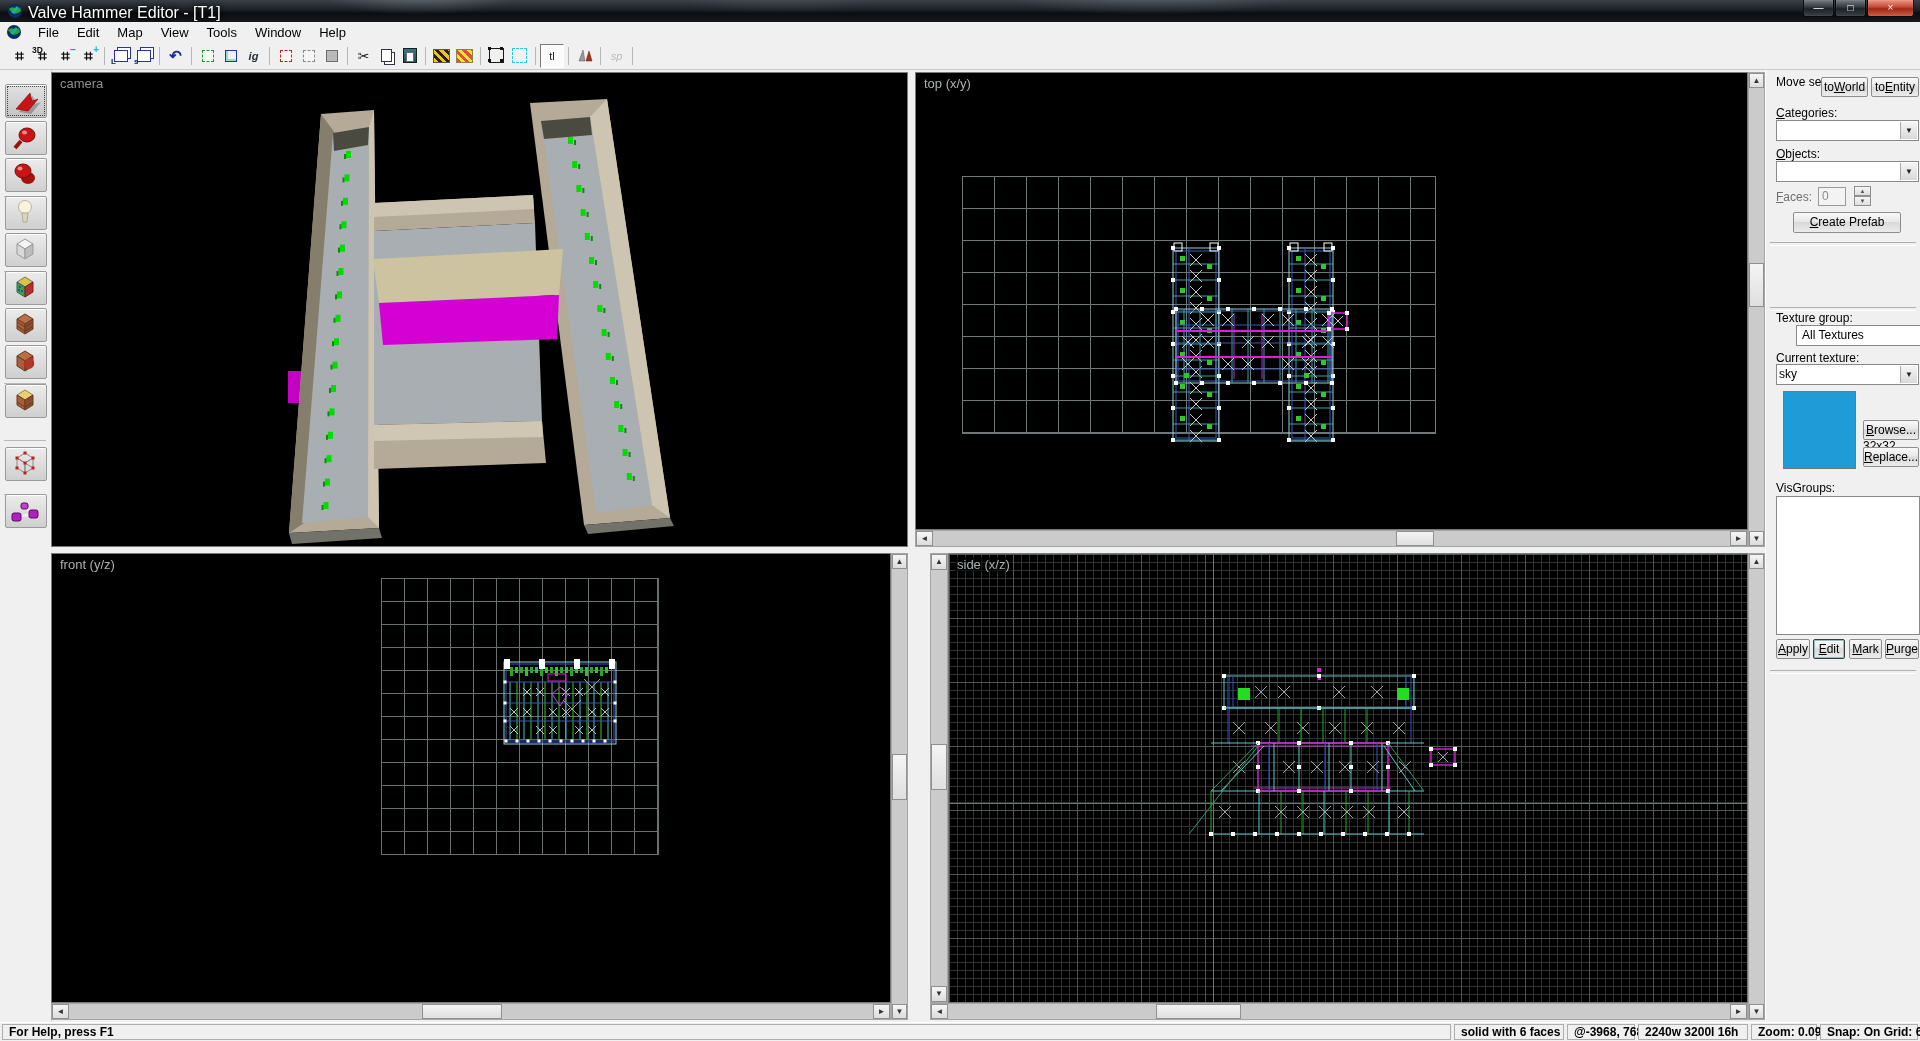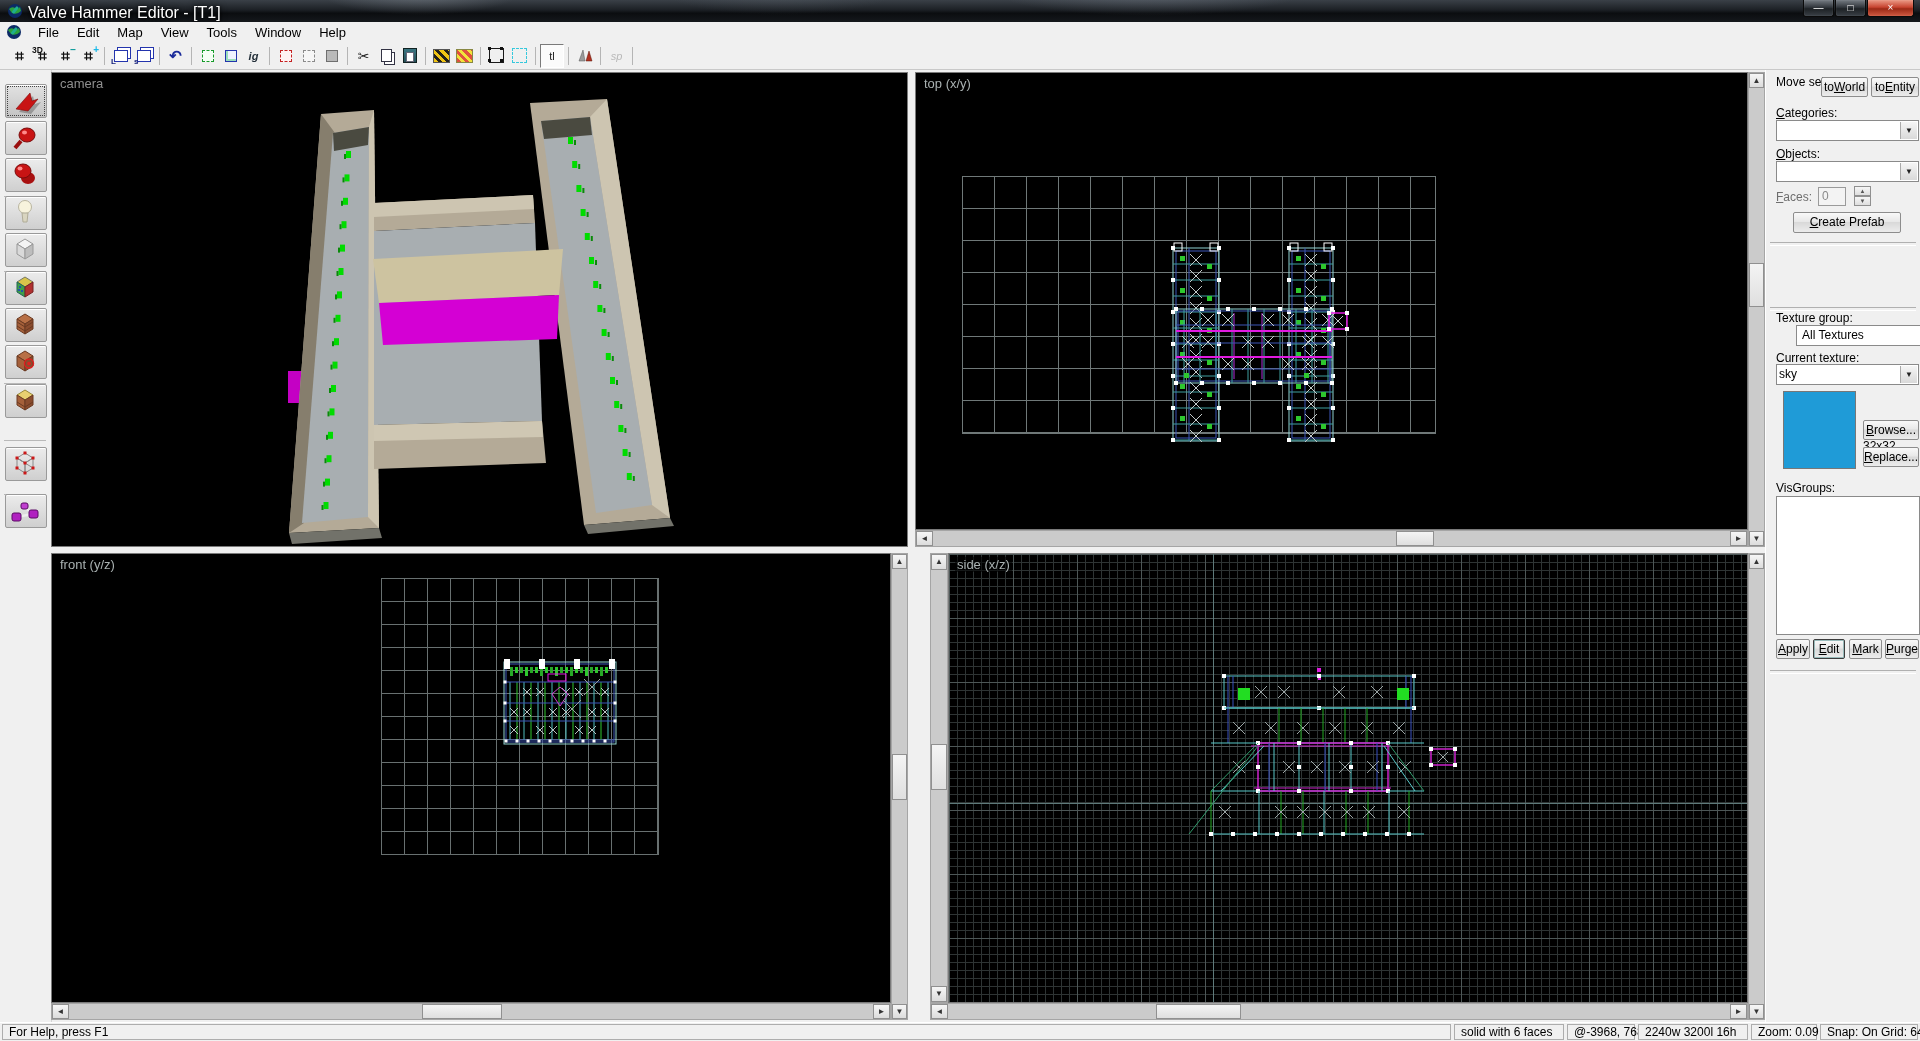--- a/index.html
+++ b/index.html
@@ -87,21 +87,21 @@
      border-left:1px solid #aaa;font-size:8px;line-height:17px;text-align:center;color:#222;}
   .field{position:absolute;background:#f3f3f3;border:1px solid #9a9a9a;box-sizing:border-box;font-size:12px;color:#8a8a8a;padding:1px 3px;}
   .spin{position:absolute;width:17px;height:20px;}
   .spinb{position:absolute;left:0;width:17px;height:10px;background:linear-gradient(#f6f6f6,#dedede);border:1px solid #909090;
      box-sizing:border-box;font-size:6px;text-align:center;line-height:8px;color:#555;}
   .groove{position:absolute;left:4px;right:4px;height:2px;border-top:1px solid #b0b0b0;border-bottom:1px solid #fff;}
   .texpreview{position:absolute;border:1px solid #777;}
   .listbox{position:absolute;background:#fff;border:1px solid #8a8a8a;}
   
   .statusbar{position:absolute;left:0;top:1022px;width:1920px;height:19px;background:#f0f0f0;border-top:1px solid #fff;
-     display:flex;gap:3px;padding:1px 2px;box-sizing:border-box;}
+     display:flex;gap:3px;padding:1px 2px;box-sizing:border-box;font-weight:bold;}
   .seg{border:1px solid #adadad;background:#f0f0f0;font-size:12px;line-height:15px;padding:0 6px;white-space:nowrap;box-sizing:border-box;}
   u{text-decoration:underline;}
 </style>
 </head>
 <body>
 
 <div class="app">
 
   <div class="titlebar">
     <svg class="appicon ti-pos" viewBox="0 0 16 16">

